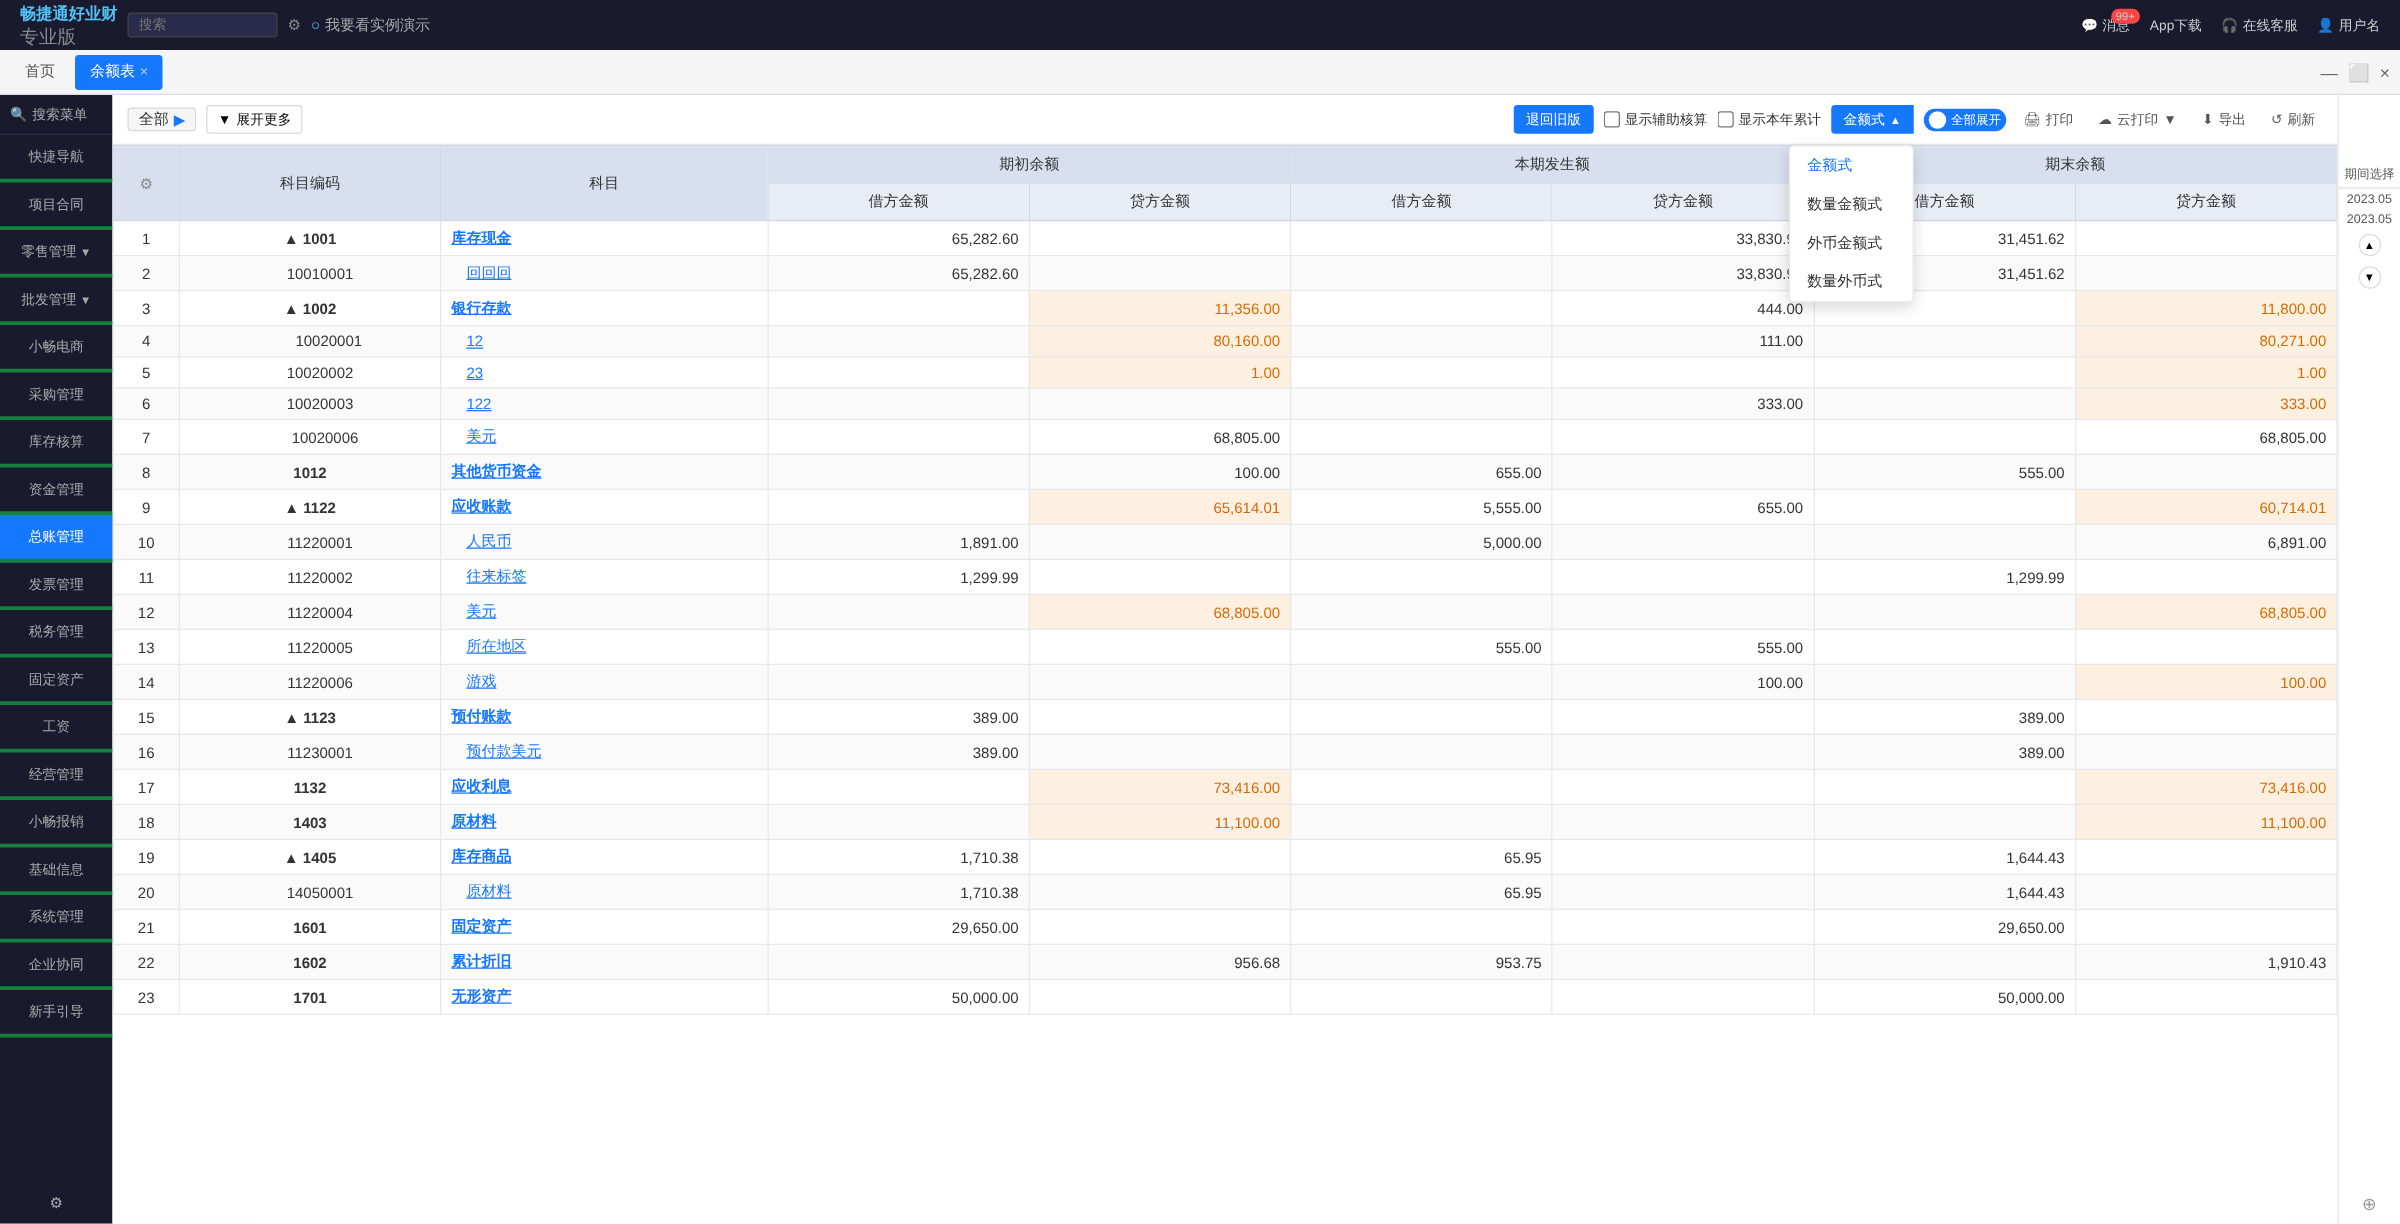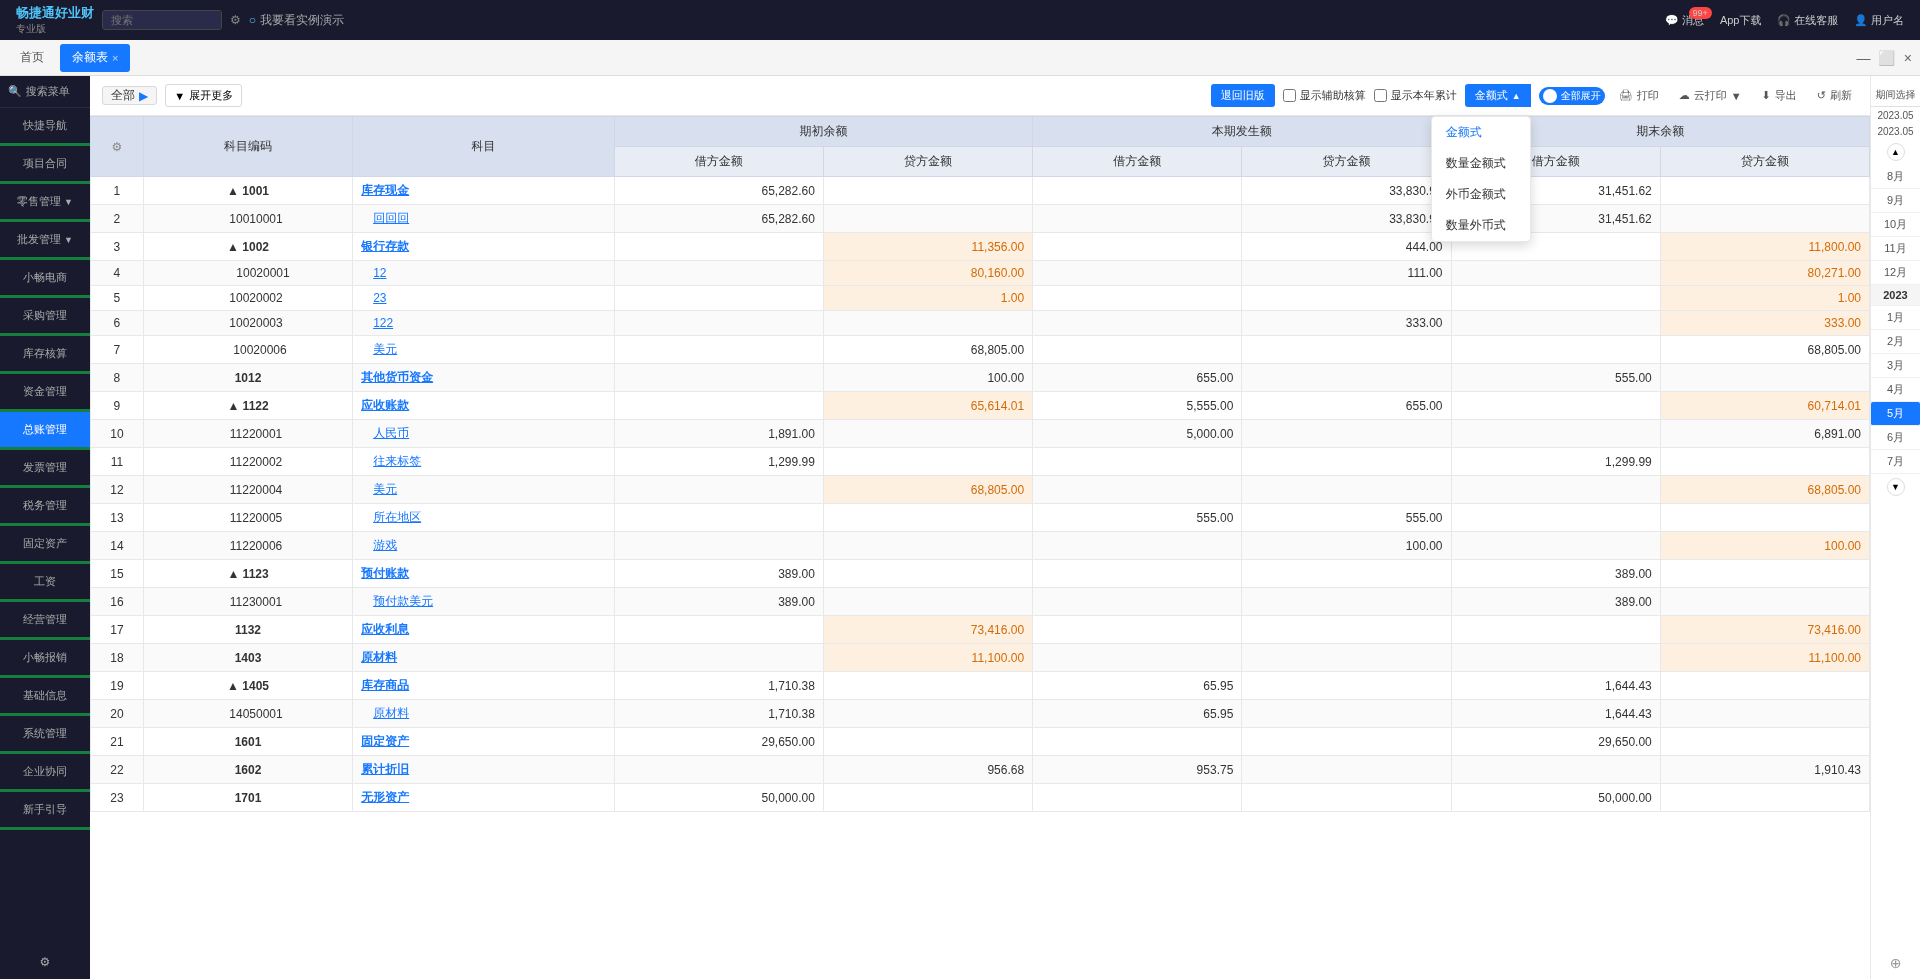--- a/index.html
+++ b/index.html
@@ -267,21 +267,21 @@
 
     .dropdown-wrapper { position: relative; display: inline-block; }
   </style>
 </head>
 <body>
 
 <div class="top-bar">
   <div class="top-bar-left">
     <div>
       <div class="top-bar-logo">畅捷通好业财</div>
-      <div style="font-size:10px;color:#888;">专业版</div>
+      <div style="font-size:15px;color:#888;">专业版</div>
     </div>
     <input class="top-bar-search" type="text" placeholder="搜索" style="">
     <span style="color:#888;font-size:12px;cursor:pointer;">⚙</span>
     <span style="color:#aaa;font-size:12px;cursor:pointer;display:flex;align-items:center;gap:4px;">
       <span style="color:#4fc3f7;">○</span>
       <span>我要看实例演示</span>
     </span>
   </div>
   <div class="top-bar-right">
     <div class="top-bar-badge">
@@ -720,42 +720,27 @@
               <td class="td-num"></td>
               <td class="td-num">50,000.00</td>
               <td class="td-num"></td>
             </tr>
           </tbody>
       </table>
     </div>
   </div>
 
   <div class="right-panel">
-    <div style="font-size:10px;color:#555;text-align:center;padding:4px;border-bottom:1px solid #e0e0e0;width:100%;">期间选择</div>
+    <div style="font-size:10px;color:#555;text-align:center;padding:4px;border-bottom:1px solid #e0e0e0;width:100%;margin-top:44px;">期间选择</div>
     <div style="font-size:10px;color:#555;padding:3px 4px;text-align:center;">2023.05</div>
     <div style="font-size:10px;color:#555;padding:2px 4px;text-align:center;">2023.05</div>
 
     <div style="display:flex;justify-content:center;gap:4px;padding:4px;">
       <button style="border:1px solid #ddd;background:white;border-radius:50%;width:18px;height:18px;font-size:9px;cursor:pointer;display:flex;align-items:center;justify-content:center;">▲</button>
     </div>
-    <div class="month-list" id="month-list">
-    <div class="month-item">8月</div>
-        <div class="month-item">9月</div>
-        <div class="month-item">10月</div>
-        <div class="month-item">11月</div>
-        <div class="month-item">12月</div>
-        <div class="month-item year">2023</div>
-        <div class="month-item">1月</div>
-        <div class="month-item">2月</div>
-        <div class="month-item">3月</div>
-        <div class="month-item">4月</div>
-        <div class="month-item active">5月</div>
-        <div class="month-item">6月</div>
-        <div class="month-item">7月</div>
-      </div>
     <div style="display:flex;justify-content:center;gap:4px;padding:4px;">
       <button style="border:1px solid #ddd;background:white;border-radius:50%;width:18px;height:18px;font-size:9px;cursor:pointer;display:flex;align-items:center;justify-content:center;">▼</button>
     </div>
 
     <div style="margin-top:auto;padding:8px;text-align:center;">
       <span style="font-size:14px;color:#999;cursor:pointer;">⊕</span>
     </div>
   </div>
 
 </div>

